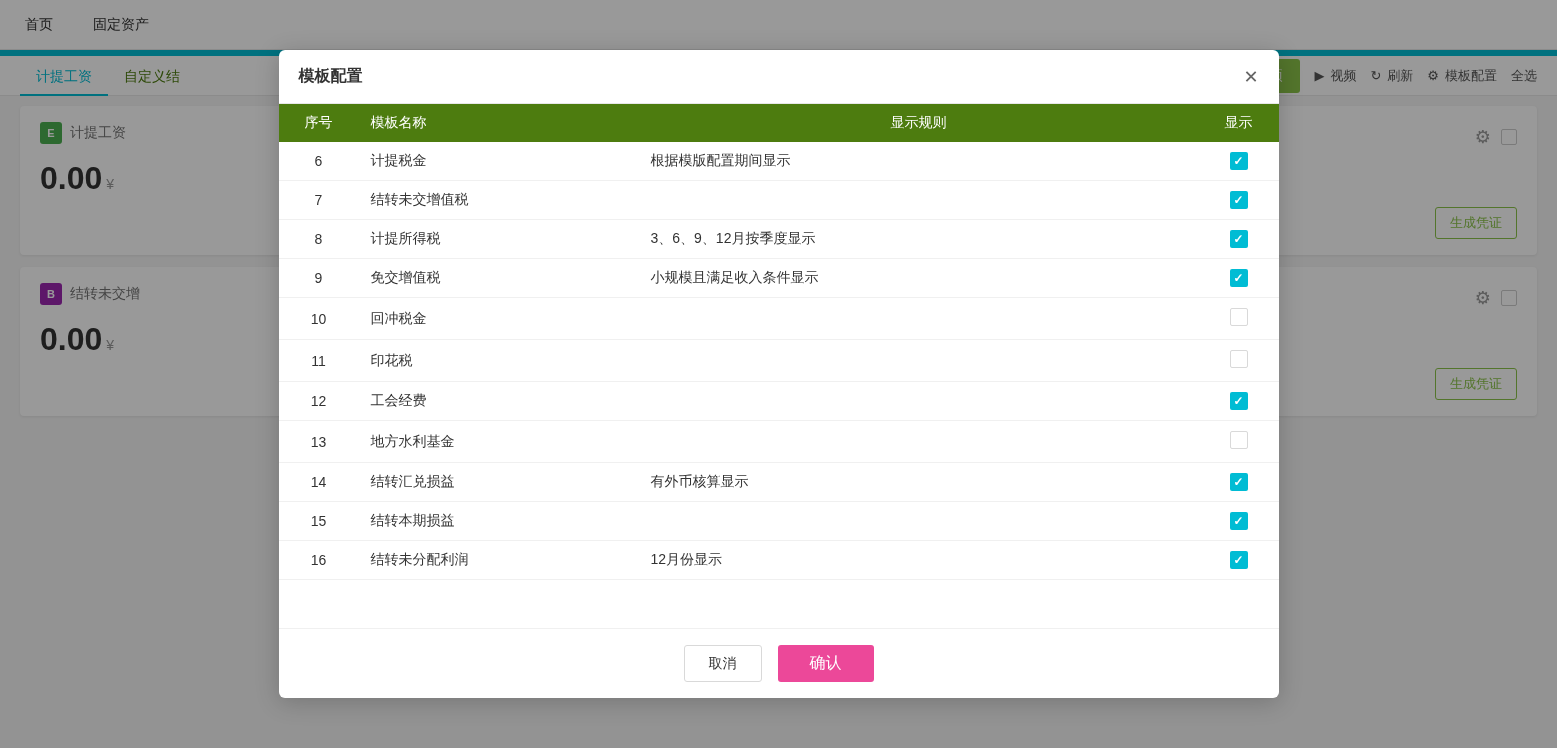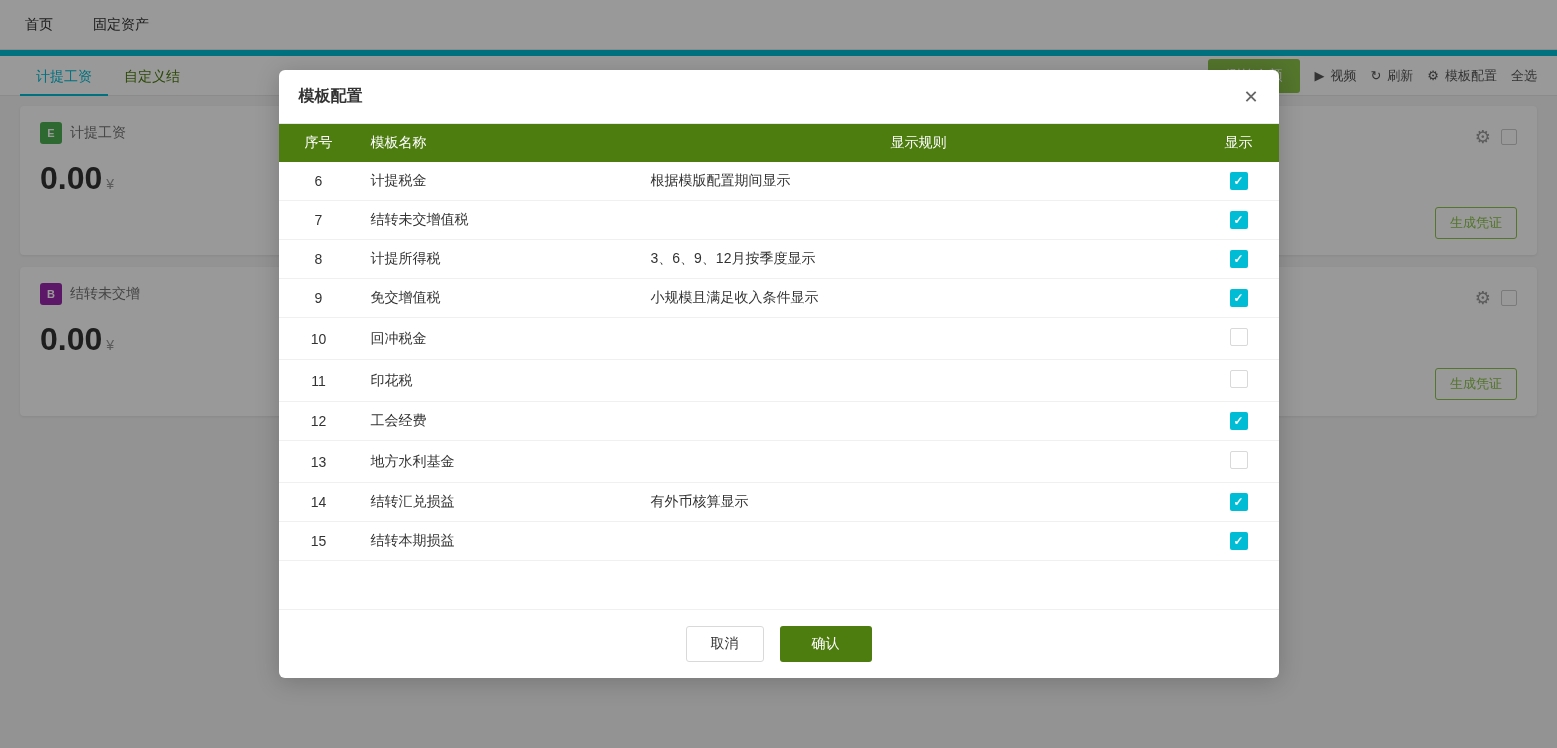--- a/index.html
+++ b/index.html
@@ -200,27 +200,27 @@
       background: #fff;
       color: #333;
       border: 1px solid #d9d9d9;
       padding: 8px 24px;
       border-radius: 3px;
       cursor: pointer;
       font-size: 14px;
       font-family: inherit;
     }
     .btn-confirm {
-      background: #4d7c0f;
+      background: #ec4899;
       color: #fff;
       border: none;
       padding: 8px 32px;
       border-radius: 3px;
       cursor: pointer;
-      font-size: 14px;
+      font-size: 16px;
       font-family: inherit;
     }
 
     
     .config-table {
       width: 100%;
       border-collapse: collapse;
     }
     .config-table thead tr {
       background: #4d7c0f;
@@ -460,20 +460,26 @@
                 <td>结转汇兑损益</td>
                 <td>有外币核算显示</td>
                 <td style="text-align: center;"><div class="cb-checked"></div></td>
               </tr>
               <tr>
                 <td>15</td>
                 <td>结转本期损益</td>
                 <td></td>
                 <td style="text-align: center;"><div class="cb-checked"></div></td>
               </tr>
+              <tr>
+                <td>16</td>
+                <td>结转未分配利润</td>
+                <td>12月份显示</td>
+                <td style="text-align: center;"><div class="cb-checked"></div></td>
+              </tr>
             </tbody>
         </table>
       </div>
     </div>
     <div class="modal-footer">
       <button class="btn-cancel">取消</button>
       <button class="btn-confirm">确认</button>
     </div>
   </div>
 </div>

